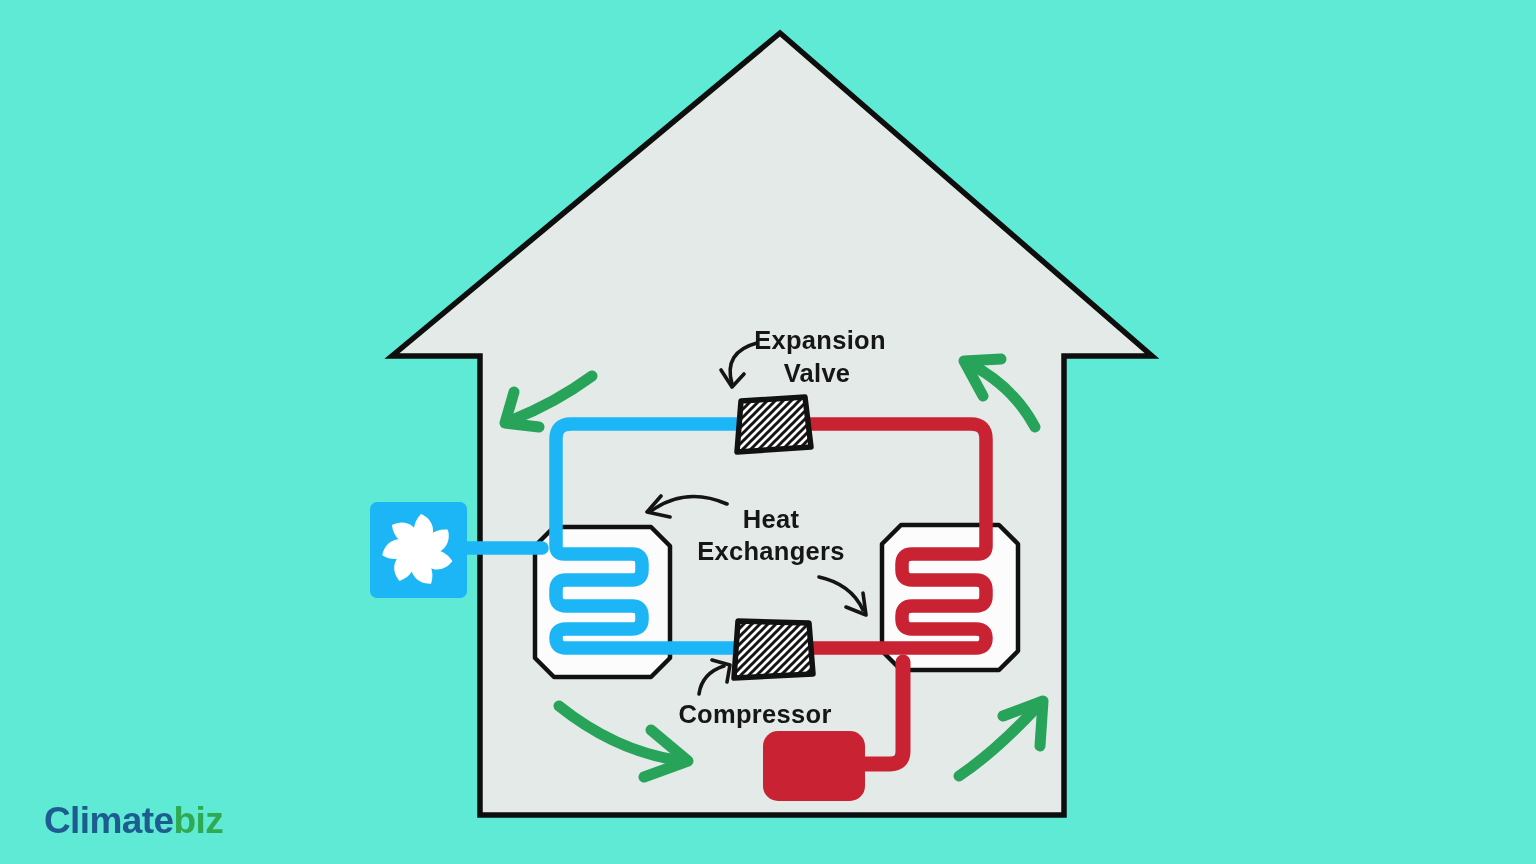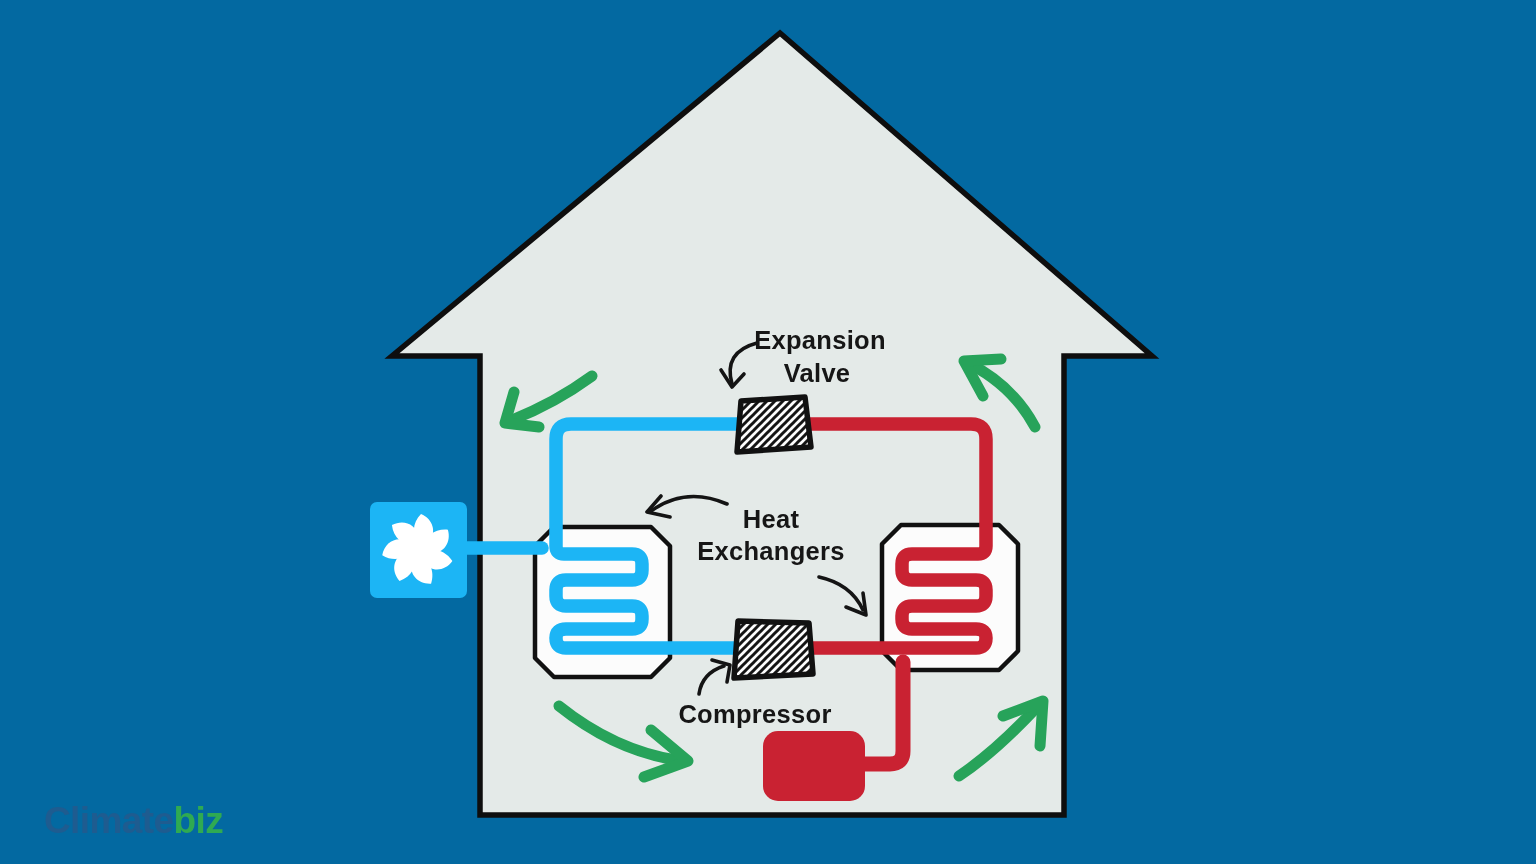--- a/index.html
+++ b/index.html
@@ -1,19 +1,19 @@
 <!DOCTYPE html>
 <html><head>
 <meta charset="utf-8">
 <style>
   html,body{margin:0;padding:0;background:#f4f4f4;}
   .stage{
     position:relative;
     width:1536px;height:864px;
-    background:#0369a1;
+    background:#5eead4;
     overflow:hidden;
     font-family:"Liberation Sans", sans-serif;
   }
   svg{display:block;}
   .label-text{
     font-family:"Liberation Sans", sans-serif;
     font-size:25.5px;
     font-weight:600;
     fill:#161616;
     letter-spacing:.3px;

